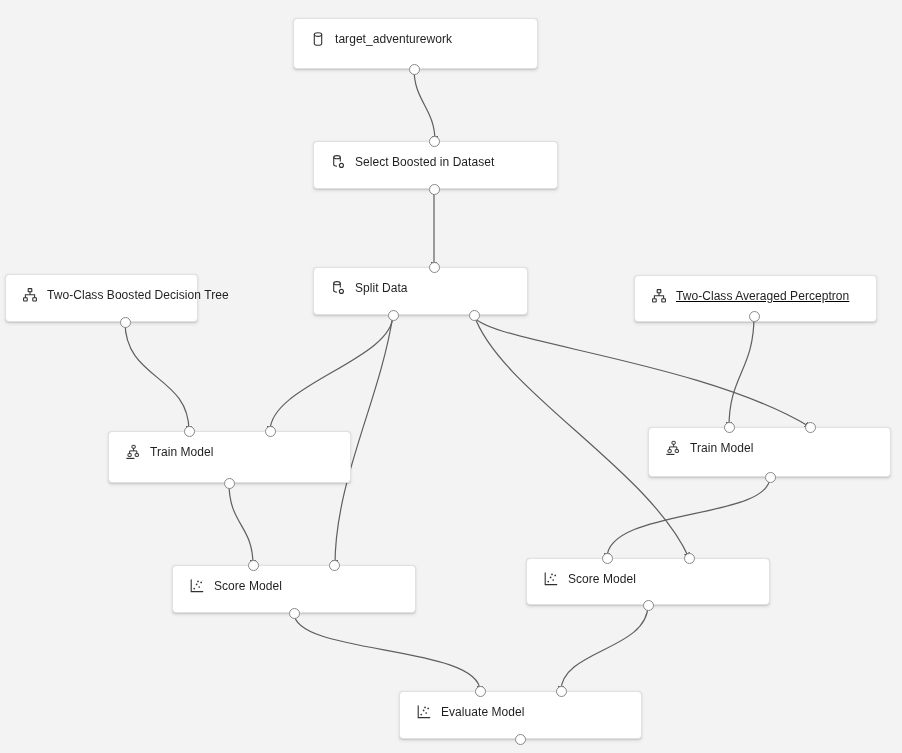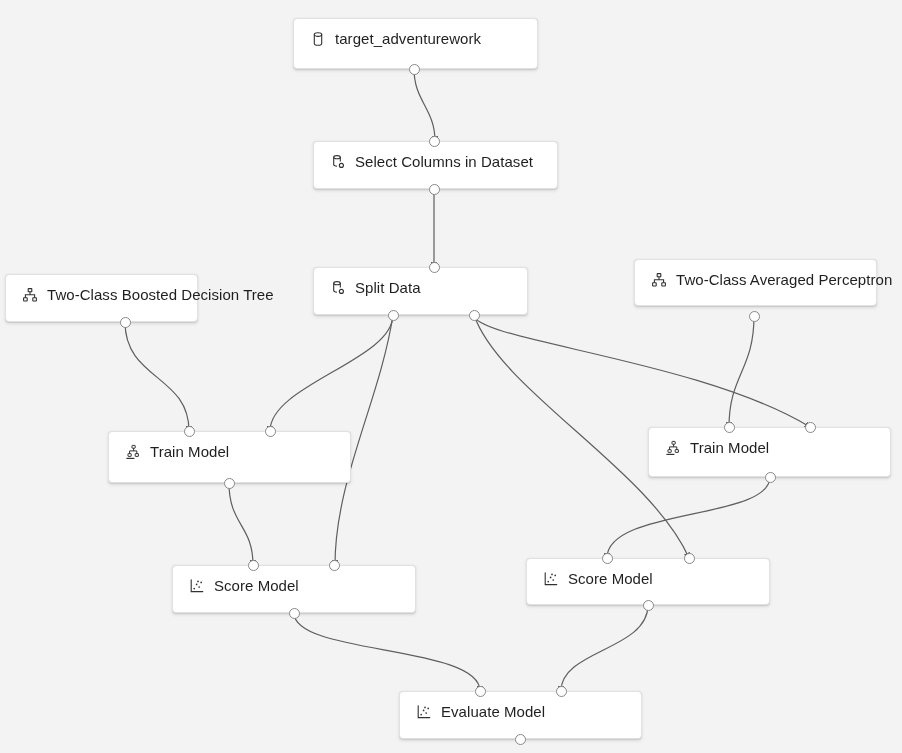--- a/index.html
+++ b/index.html
@@ -47,21 +47,21 @@
   }
   .node-icon {
     width: 16px;
     height: 16px;
     flex: 0 0 16px;
     display: block;
     line-height: 0;
   }
   .node-icon svg { display: block; }
   .node-label {
-    font-size: 15px;
+    font-size: 12px;
     color: #201f1e;
     letter-spacing: 0.05px;
     white-space: nowrap;
     line-height: 16px;
   }
   .port {
     position: absolute;
     width: 11px;
     height: 11px;
     box-sizing: border-box;
@@ -114,21 +114,21 @@
         <div class="inner">
           <span class="node-icon">
             <svg viewBox="0 0 16 16" width="16" height="16" fill="none" stroke="#323130" stroke-width="1.1">
               <ellipse cx="7" cy="3.2" rx="3.3" ry="1.6"></ellipse>
               <path d="M3.7 3.2 V10.6 C3.7 11.5 5.2 12.2 7 12.2"></path>
               <path d="M10.3 3.2 V7.4"></path>
               <circle cx="11.4" cy="11.4" r="2.0"></circle>
               <path d="M11.4 8.9 v0.8 M11.4 13.1 v0.8 M8.9 11.4 h0.8 M13.1 11.4 h0.8"></path>
             </svg>
           </span>
-          <span class="node-label">Select Columns in Dataset</span>
+          <span class="node-label">Select Boosted in Dataset</span>
         </div>
       </div>
       <div class="node" style="left: 313px; top: 267px; width: 215px; height: 48px;">
         <div class="inner">
           <span class="node-icon">
             <svg viewBox="0 0 16 16" width="16" height="16" fill="none" stroke="#323130" stroke-width="1.1">
               <ellipse cx="7" cy="3.2" rx="3.3" ry="1.6"></ellipse>
               <path d="M3.7 3.2 V10.6 C3.7 11.5 5.2 12.2 7 12.2"></path>
               <path d="M10.3 3.2 V7.4"></path>
               <circle cx="11.4" cy="11.4" r="2.0"></circle>
@@ -144,21 +144,21 @@
             <svg viewBox="0 0 16 16" width="16" height="16" fill="none" stroke="#323130" stroke-width="1.1">
               <rect x="6.2" y="1.6" width="3.6" height="3.2" rx="0.4"></rect>
               <rect x="1.6" y="10.8" width="3.6" height="3.2" rx="0.4"></rect>
               <rect x="10.8" y="10.8" width="3.6" height="3.2" rx="0.4"></rect>
               <path d="M8 4.8 V7.8 M3.4 10.8 V7.8 H12.6 V10.8"></path>
             </svg>
           </span>
           <span class="node-label">Two-Class Boosted Decision Tree</span>
         </div>
       </div>
-      <div class="node" style="left: 634px; top: 259px; width: 243px; height: 47px;">
+      <div class="node" style="left: 634px; top: 275px; width: 243px; height: 47px; text-decoration: underline;">
         <div class="inner">
           <span class="node-icon">
             <svg viewBox="0 0 16 16" width="16" height="16" fill="none" stroke="#323130" stroke-width="1.1">
               <rect x="6.2" y="1.6" width="3.6" height="3.2" rx="0.4"></rect>
               <rect x="1.6" y="10.8" width="3.6" height="3.2" rx="0.4"></rect>
               <rect x="10.8" y="10.8" width="3.6" height="3.2" rx="0.4"></rect>
               <path d="M8 4.8 V7.8 M3.4 10.8 V7.8 H12.6 V10.8"></path>
             </svg>
           </span>
           <span class="node-label">Two-Class Averaged Perceptron</span>

